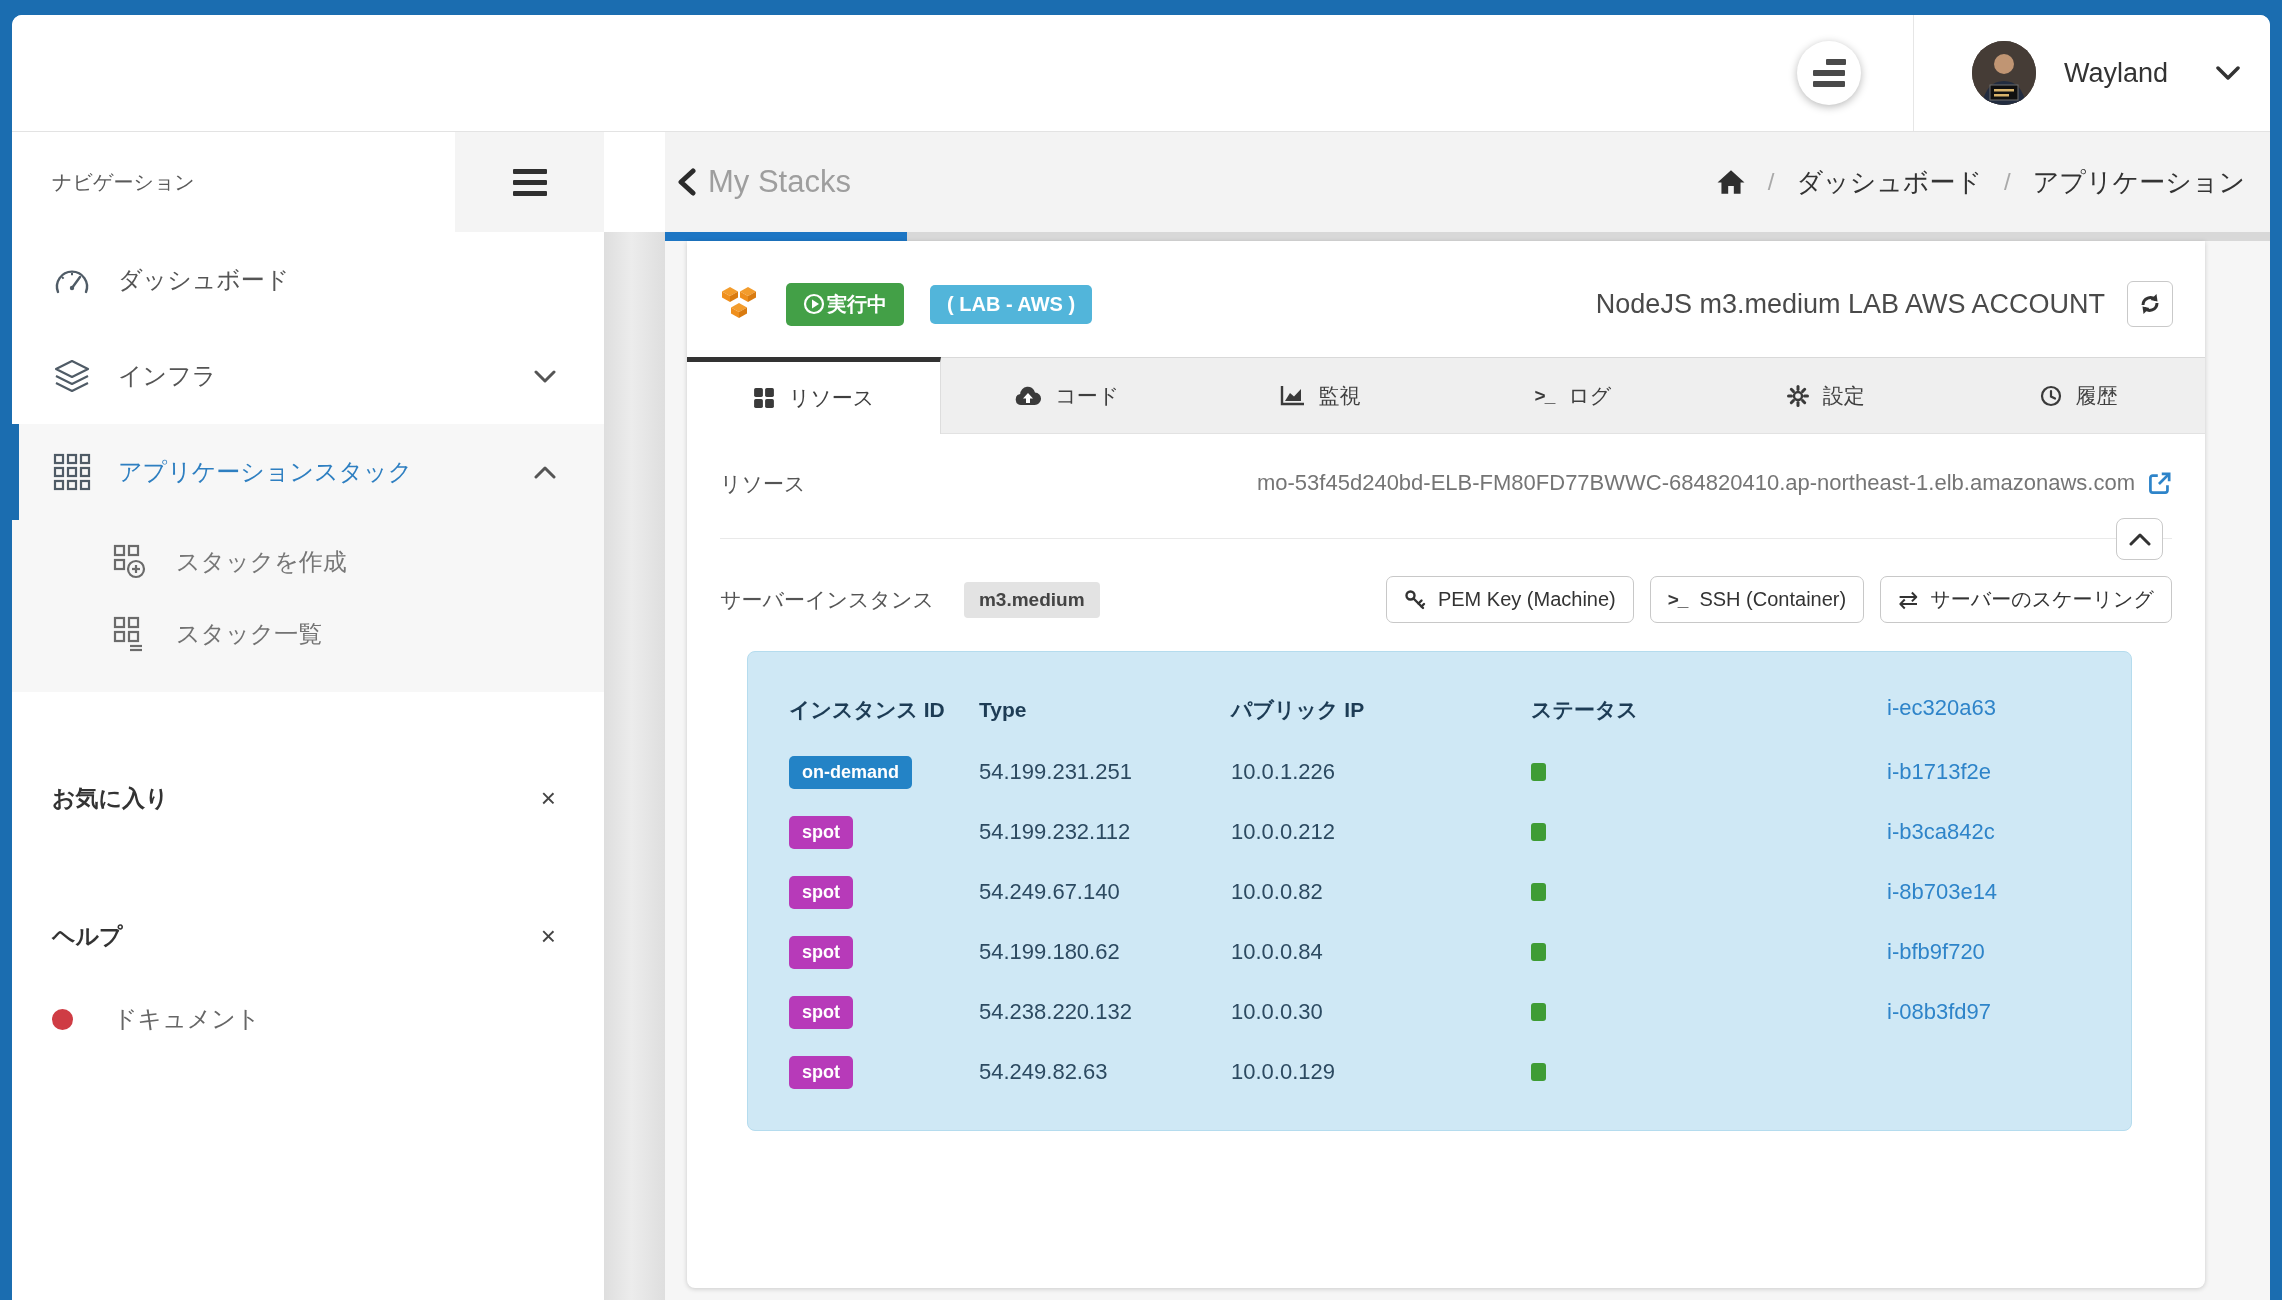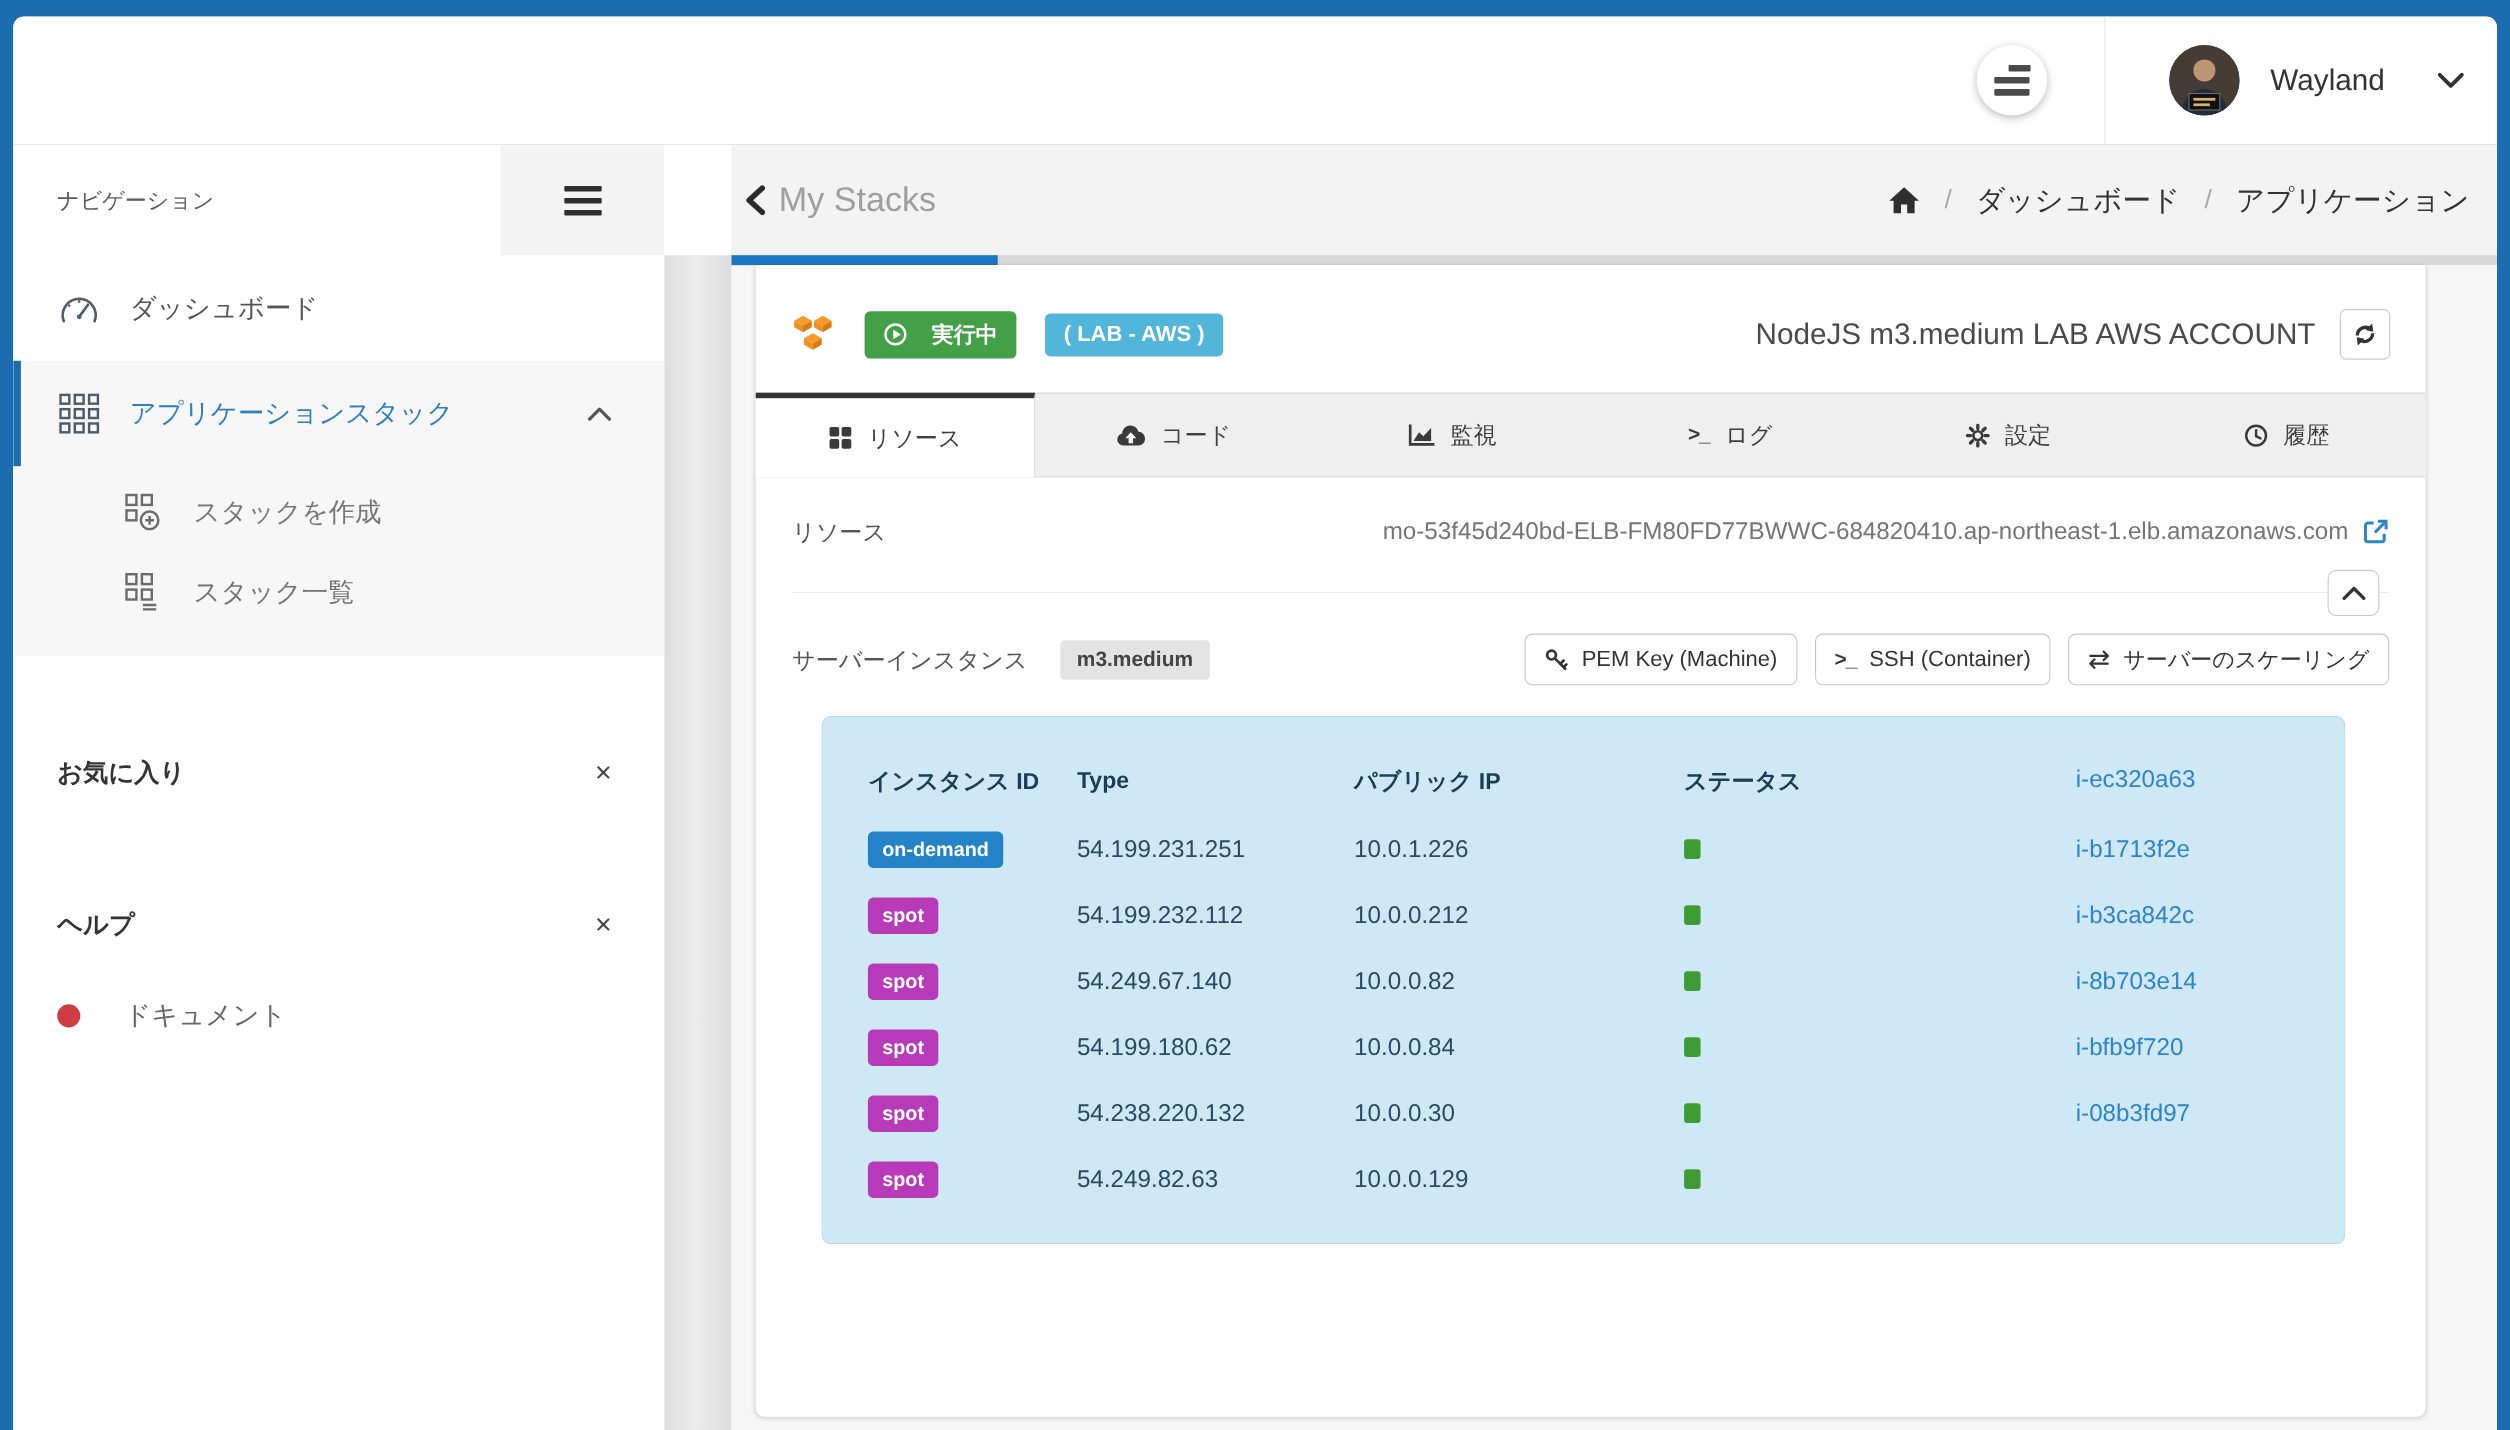--- a/index.html
+++ b/index.html
@@ -94,21 +94,21 @@
   .card {
     flex:1; margin:0 65px 12px 22px;
     background:#fff; border-radius:0 0 8px 8px;
     box-shadow:0 1px 5px rgba(0,0,0,.18);
     display:flex; flex-direction:column; min-height:0;
   }
 
   
   .stack-header { padding:40px 32px 30px 33px; display:flex; align-items:center; flex:none; }
   .aws-cubes { margin-right:28px; flex:none; }
-  .badge { display:inline-flex; align-items:center; gap:22px; border-radius:5px; color:#fff; font-weight:bold; font-size:20px; padding:8px 17px; }
+  .badge { display:inline-flex; align-items:center; gap:2px; border-radius:5px; color:#fff; font-weight:bold; font-size:20px; padding:8px 17px; }
   .badge-running { background:#43a047; }
   .badge-env { background:#52b5da; margin-left:26px; }
   .stack-name { margin-left:auto; font-size:27px; color:#4a4a4a; }
   .refresh-btn { margin-left:22px; width:46px; height:46px; background:#fff; border:1px solid #c9c9c9; border-radius:6px; display:flex; align-items:center; justify-content:center; cursor:pointer; }
 
   
   .tabbar { flex:none; display:flex; background:#efefef; border-top:1px solid #d9d9d9; border-bottom:1px solid #e2e2e2; height:77px; }
   .tab {
     flex:1; display:flex; align-items:center; justify-content:center; gap:14px;
     font-size:21px; color:#3f3f3f; cursor:pointer; position:relative;
@@ -205,20 +205,35 @@
             <path d="M5 28 A15 15 0 1 1 33 28" fill="none" stroke="#4f5b66" stroke-width="2.4" stroke-linecap="round"></path>
             <line x1="19" y1="24" x2="27" y2="13" stroke="#4f5b66" stroke-width="2.4" stroke-linecap="round"></line>
             <circle cx="19" cy="24" r="2.2" fill="#4f5b66"></circle>
             <line x1="9" y1="13" x2="10.6" y2="14.6" stroke="#4f5b66" stroke-width="2"></line>
             <line x1="19" y1="9" x2="19" y2="11.2" stroke="#4f5b66" stroke-width="2"></line>
           </svg>
         </span>
         <span>ダッシュボード</span>
       </div>
 
+      <div class="nav-item">
+        <span class="nav-ico">
+          <svg width="38" height="36" viewBox="0 0 38 36">
+            <path d="M19 3 L35 11 19 19 3 11 Z" fill="none" stroke="#4f5b66" stroke-width="2.2" stroke-linejoin="round"></path>
+            <path d="M3 18 L19 26 35 18" fill="none" stroke="#4f5b66" stroke-width="2.2" stroke-linejoin="round"></path>
+            <path d="M3 25 L19 33 35 25" fill="none" stroke="#4f5b66" stroke-width="2.2" stroke-linejoin="round"></path>
+          </svg>
+        </span>
+        <span>インフラ</span>
+        <span class="chev">
+          <svg width="22" height="13" viewBox="0 0 22 13">
+              <polyline points="2,2 11,11 20,2" fill="none" stroke="#555" stroke-width="3" stroke-linecap="round" stroke-linejoin="round"></polyline>
+            </svg>
+        </span>
+      </div>
 
       <div class="nav-item active">
         <span class="nav-ico">
           <svg width="38" height="38" viewBox="0 0 38 38">
             <g fill="none" stroke="#4f5b66" stroke-width="2.2">
               <rect x="2" y="2" width="8" height="8"></rect>
                 <rect x="15" y="2" width="8" height="8"></rect>
                 <rect x="28" y="2" width="8" height="8"></rect>
               <rect x="2" y="15" width="8" height="8"></rect>
                 <rect x="15" y="15" width="8" height="8"></rect>

